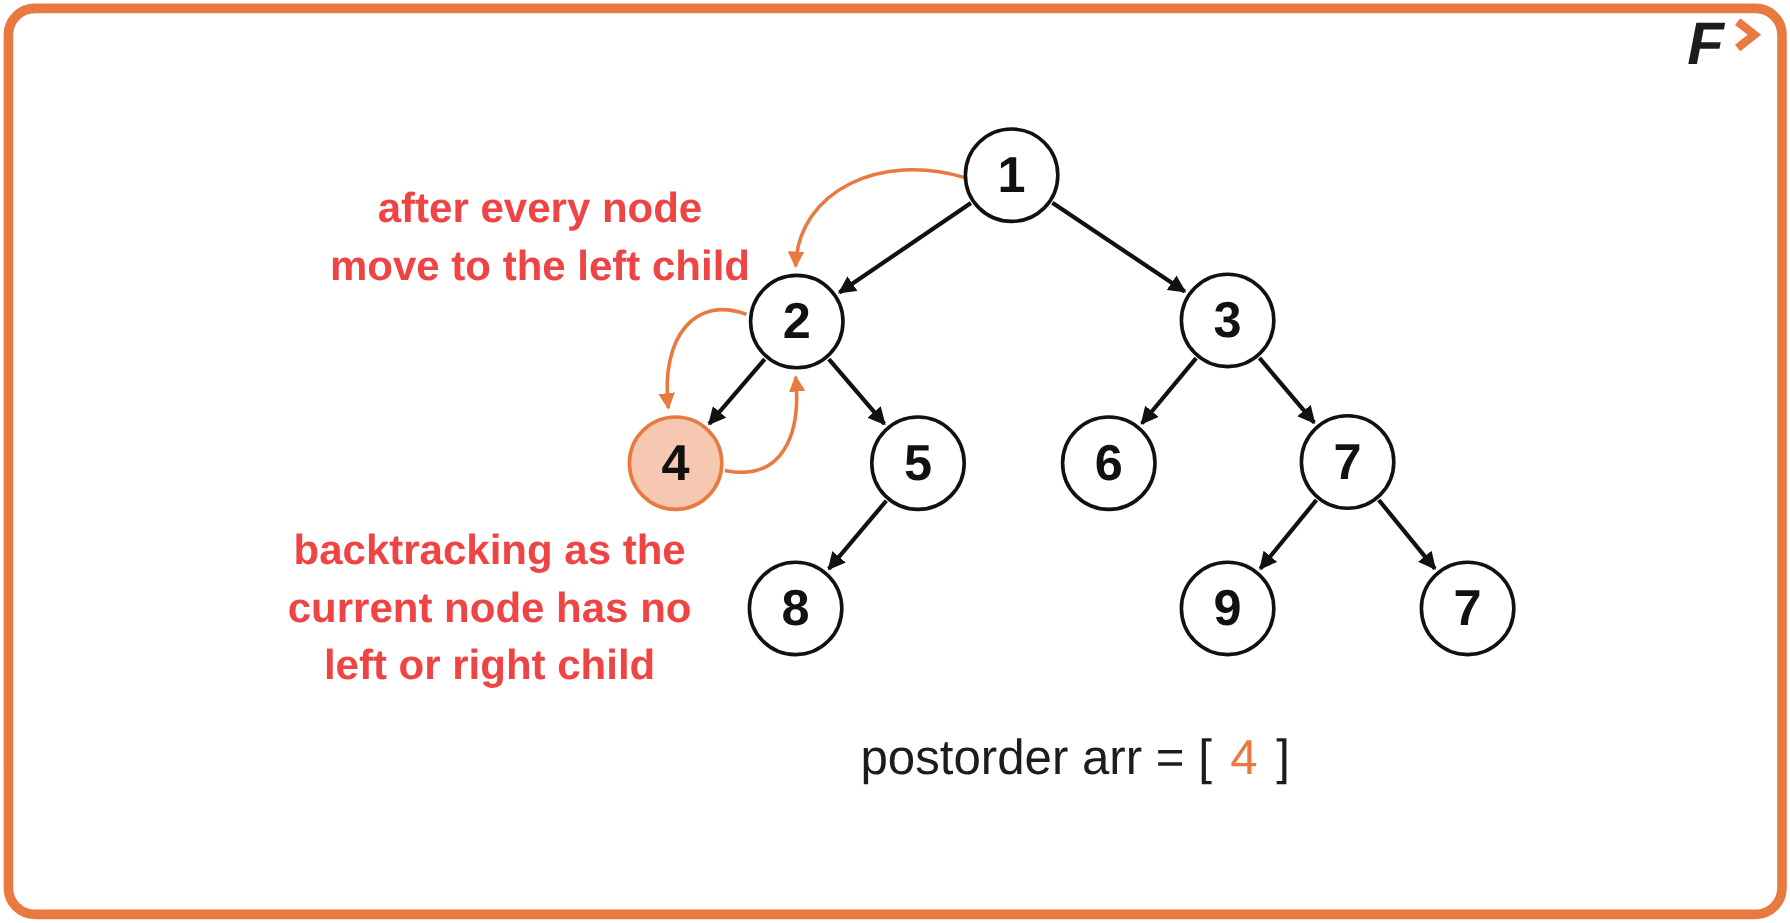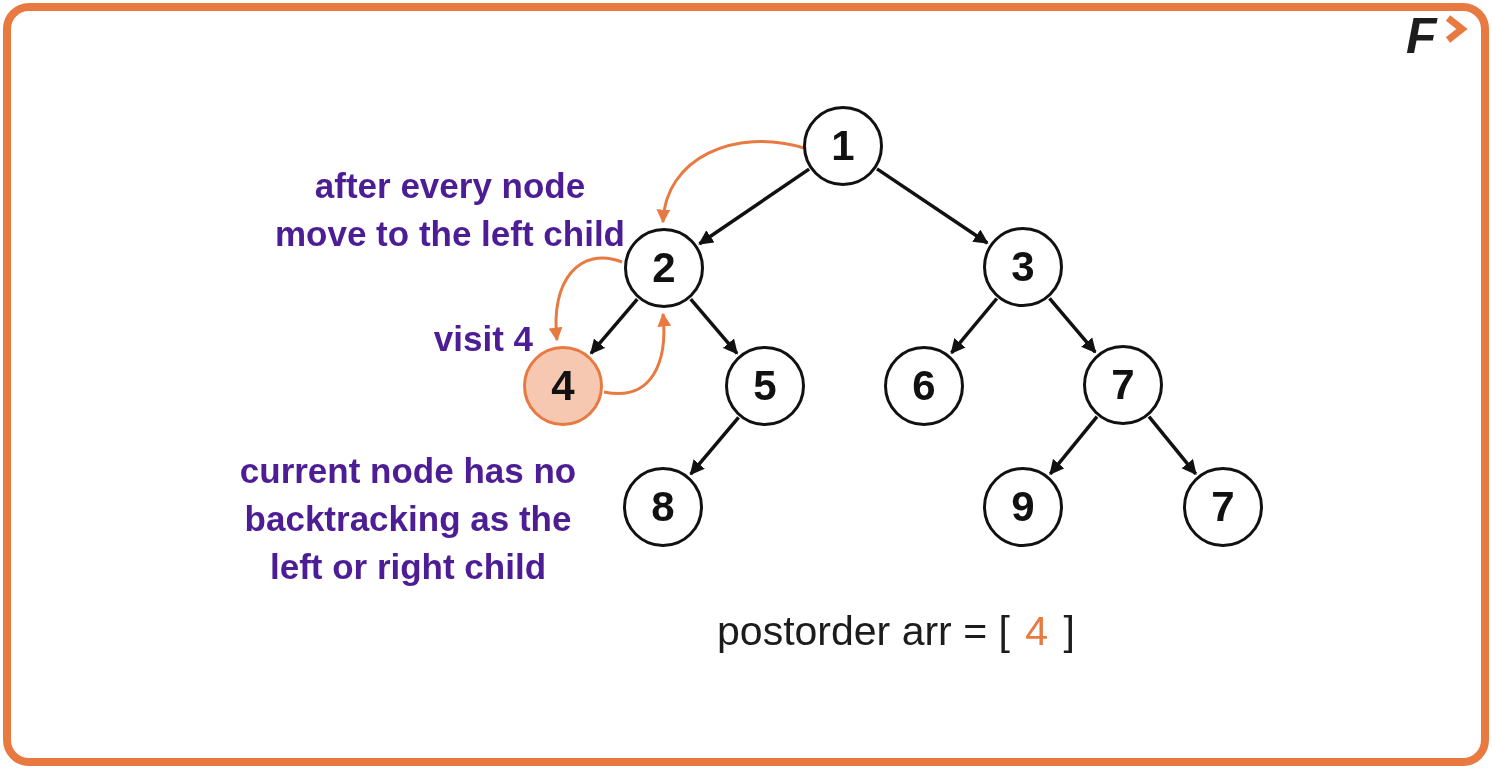--- a/index.html
+++ b/index.html
@@ -70,27 +70,26 @@
     font-weight: 600;
     color: #111111;
   }
   .node.highlighted {
     background: #f6c8b1;
     border-color: #e87a41;
   }
   
   .annotation {
     position: absolute;
-    color: #4c1d95;
+    color: #ef4444;
     font-size: 35px;
     line-height: 48px;
     font-weight: 600;
     text-align: center;
     white-space: nowrap;
-    margin-top: 12px;
   }
   .annotation .line { display: block; }
   #annotation-move-left { left: 250px; top: 150px; width: 400px; }
   #annotation-visit     { left: 333px; top: 303px; width: 200px; text-align: right; }
   #annotation-backtrack { left: 208px; top: 435px; width: 400px; }
   
   .result {
     position: absolute;
     left: 646px;
     top: 608px;
@@ -158,27 +157,24 @@
   <div class="node" style="left:1083px; top:345px;">7</div>
   <div class="node" style="left:623px; top:467px;">8</div>
   <div class="node" style="left:983px; top:467px;">9</div>
   <div class="node" style="left:1183px; top:467px;">7</div>
 
   <div class="annotation" id="annotation-move-left">
     <span class="line">after every node</span>
     <span class="line">move to the left child</span>
   </div>
 
-  <div class="annotation" id="annotation-visit">
-    <span class="line">visit 4</span>
-  </div>
 
   <div class="annotation" id="annotation-backtrack">
+    <span class="line">backtracking as the</span>
     <span class="line">current node has no</span>
-    <span class="line">backtracking as the</span>
     <span class="line">left or right child</span>
   </div>
 
   <div class="result">
     <span>postorder arr = [</span>
     <span class="value">4</span>
     <span>]</span>
   </div>
 
 </div>

